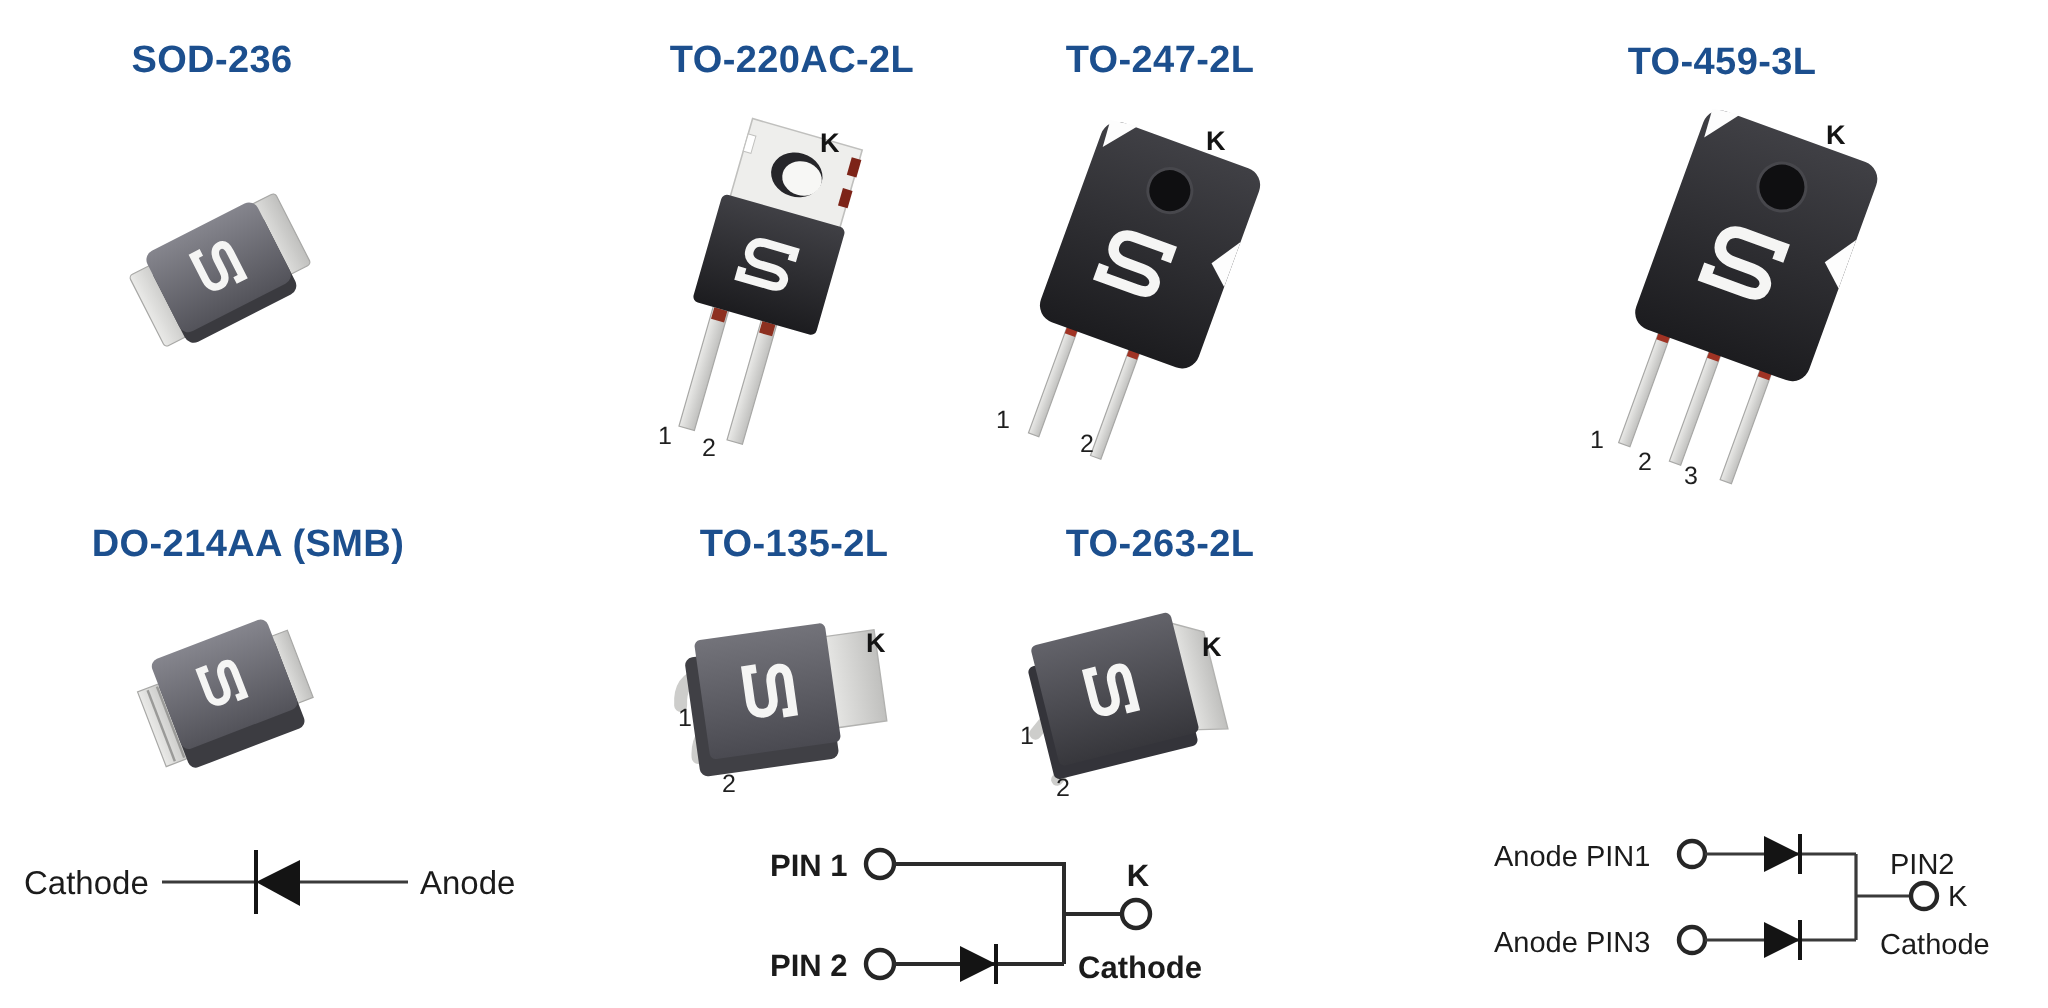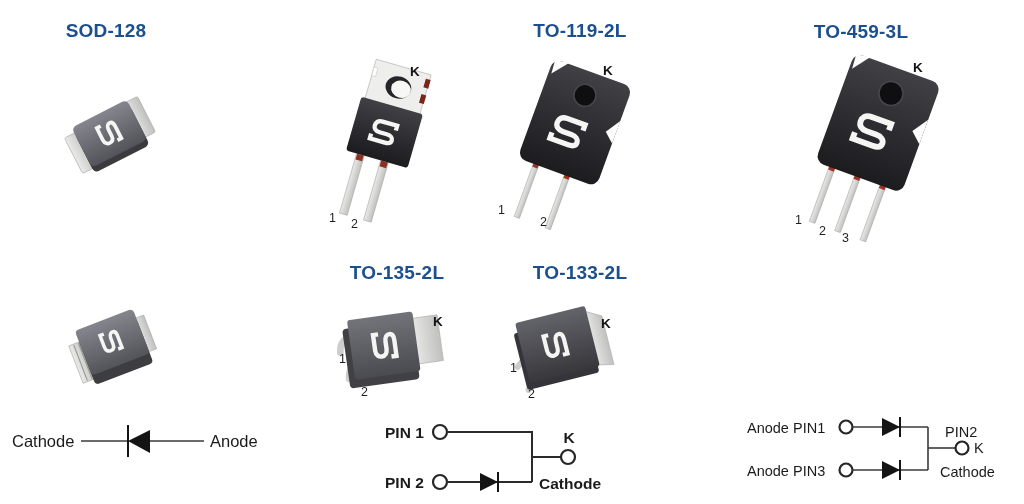--- a/index.html
+++ b/index.html
@@ -51,25 +51,27 @@
       <linearGradient id="gMetal" x1="0" y1="0" x2="1" y2="0">
         <stop offset="0" stop-color="#eaeae8"></stop>
           <stop offset="1" stop-color="#c0c0be"></stop>
       </linearGradient>
       <symbol id="tslogo" viewBox="0 0 40 40">
         <path d="M34,14 V8 H15.5 C9.5,8 7.5,11.5 7.5,15 C7.5,19 10.5,21.5 15.5,21.5 H24.5 C29.5,21.5 32.5,24 32.5,27 C32.5,30.5 30,32 25,32 H6 V26" fill="none" stroke="#f5f5f4" stroke-width="5.2"></path>
       </symbol>
     </defs>
   </svg>
 
-  <div class="pkg-title" style="left:106px;top:21px">SOD-128</div>
-  <div class="pkg-title" style="left:580px;top:21px">TO-119-2L</div>
+  <div class="pkg-title" style="left:106px;top:21px">SOD-236</div>
+  <div class="pkg-title" style="left:396px;top:21px">TO-220AC-2L</div>
+  <div class="pkg-title" style="left:580px;top:21px">TO-247-2L</div>
   <div class="pkg-title" style="left:861px;top:22px">TO-459-3L</div>
+  <div class="pkg-title" style="left:124px;top:263px">DO-214AA (SMB)</div>
   <div class="pkg-title" style="left:397px;top:263px">TO-135-2L</div>
-  <div class="pkg-title" style="left:580px;top:263px">TO-133-2L</div>
+  <div class="pkg-title" style="left:580px;top:263px">TO-263-2L</div>
 
   <svg class="pkg-svg" style="left:60px;top:88px" width="100" height="95" viewBox="0 0 100 95">
     <g transform="rotate(-27 50 47)">
       <rect x="75" y="25" width="17" height="40" rx="2" class="leg"></rect>
       <rect x="8" y="29" width="17" height="40" rx="2" class="leg"></rect>
       <rect x="19" y="30" width="62" height="44" rx="5" fill="#3a3a3f"></rect>
       <rect x="19" y="23" width="62" height="45" rx="5" fill="url(#gSmd)"></rect>
       <use href="#tslogo" width="40" height="40" transform="translate(50,45) rotate(-90) scale(0.72) translate(-20,-20)"></use>
     </g>
   </svg>

